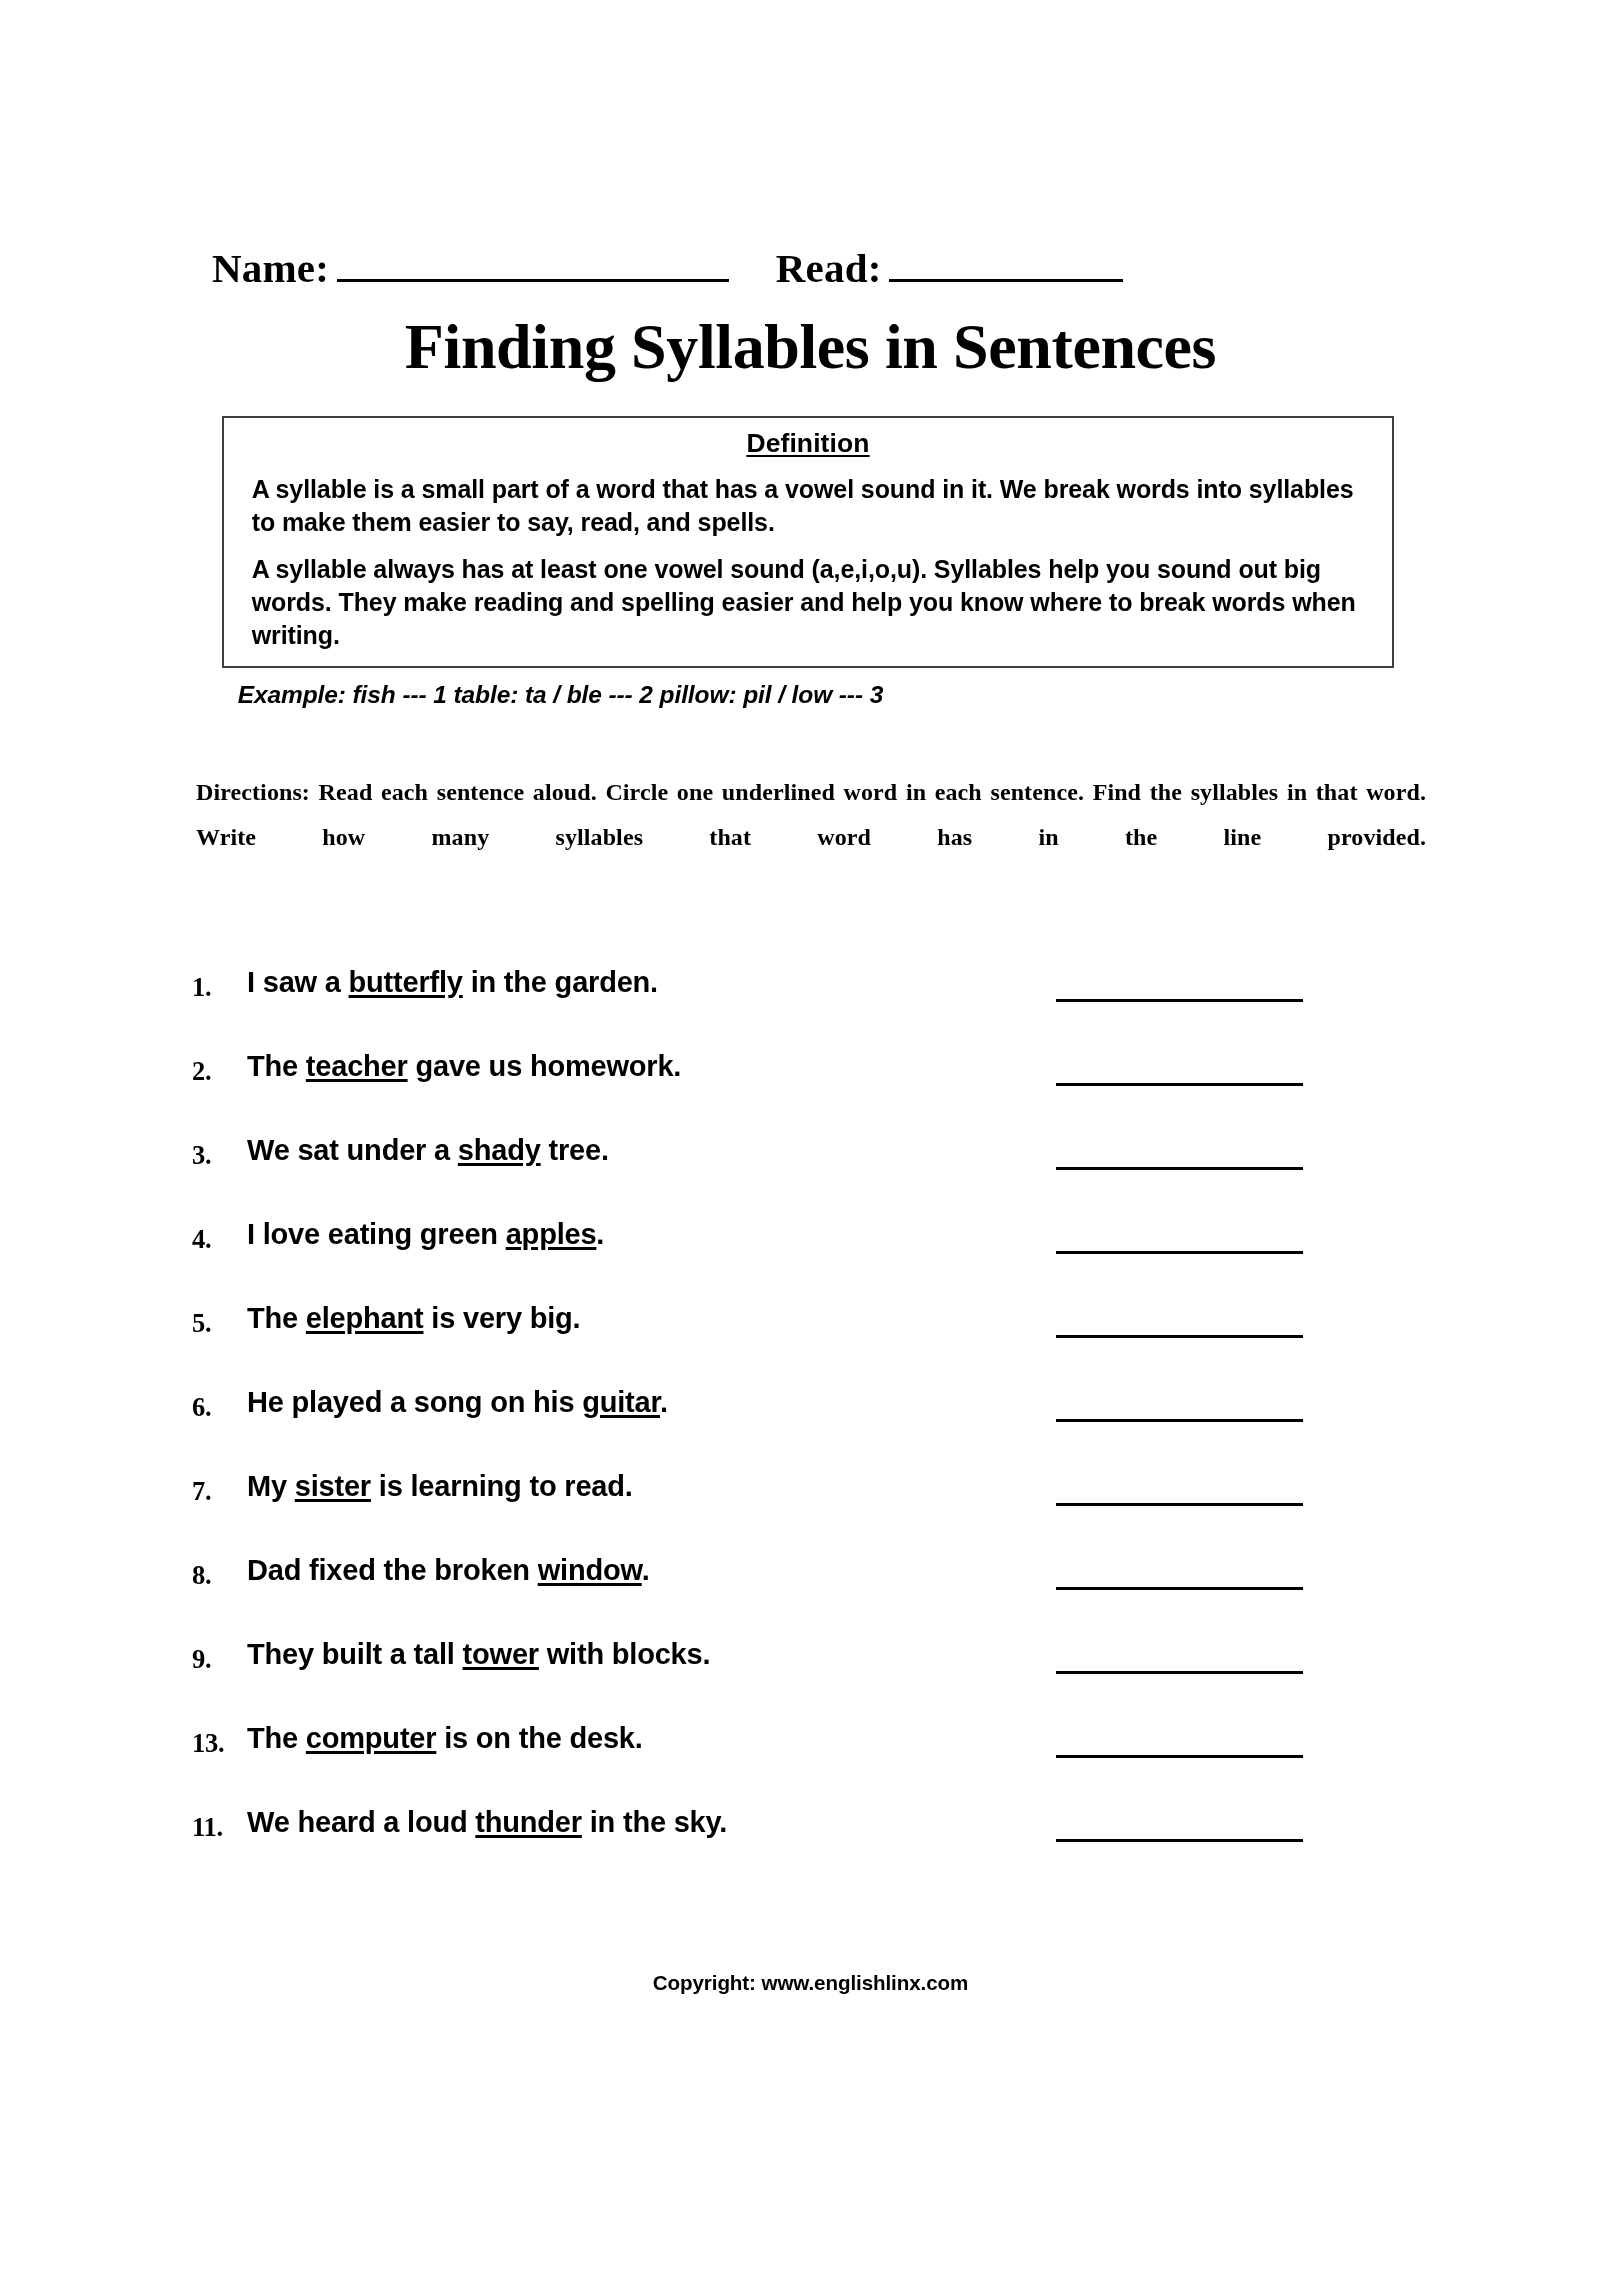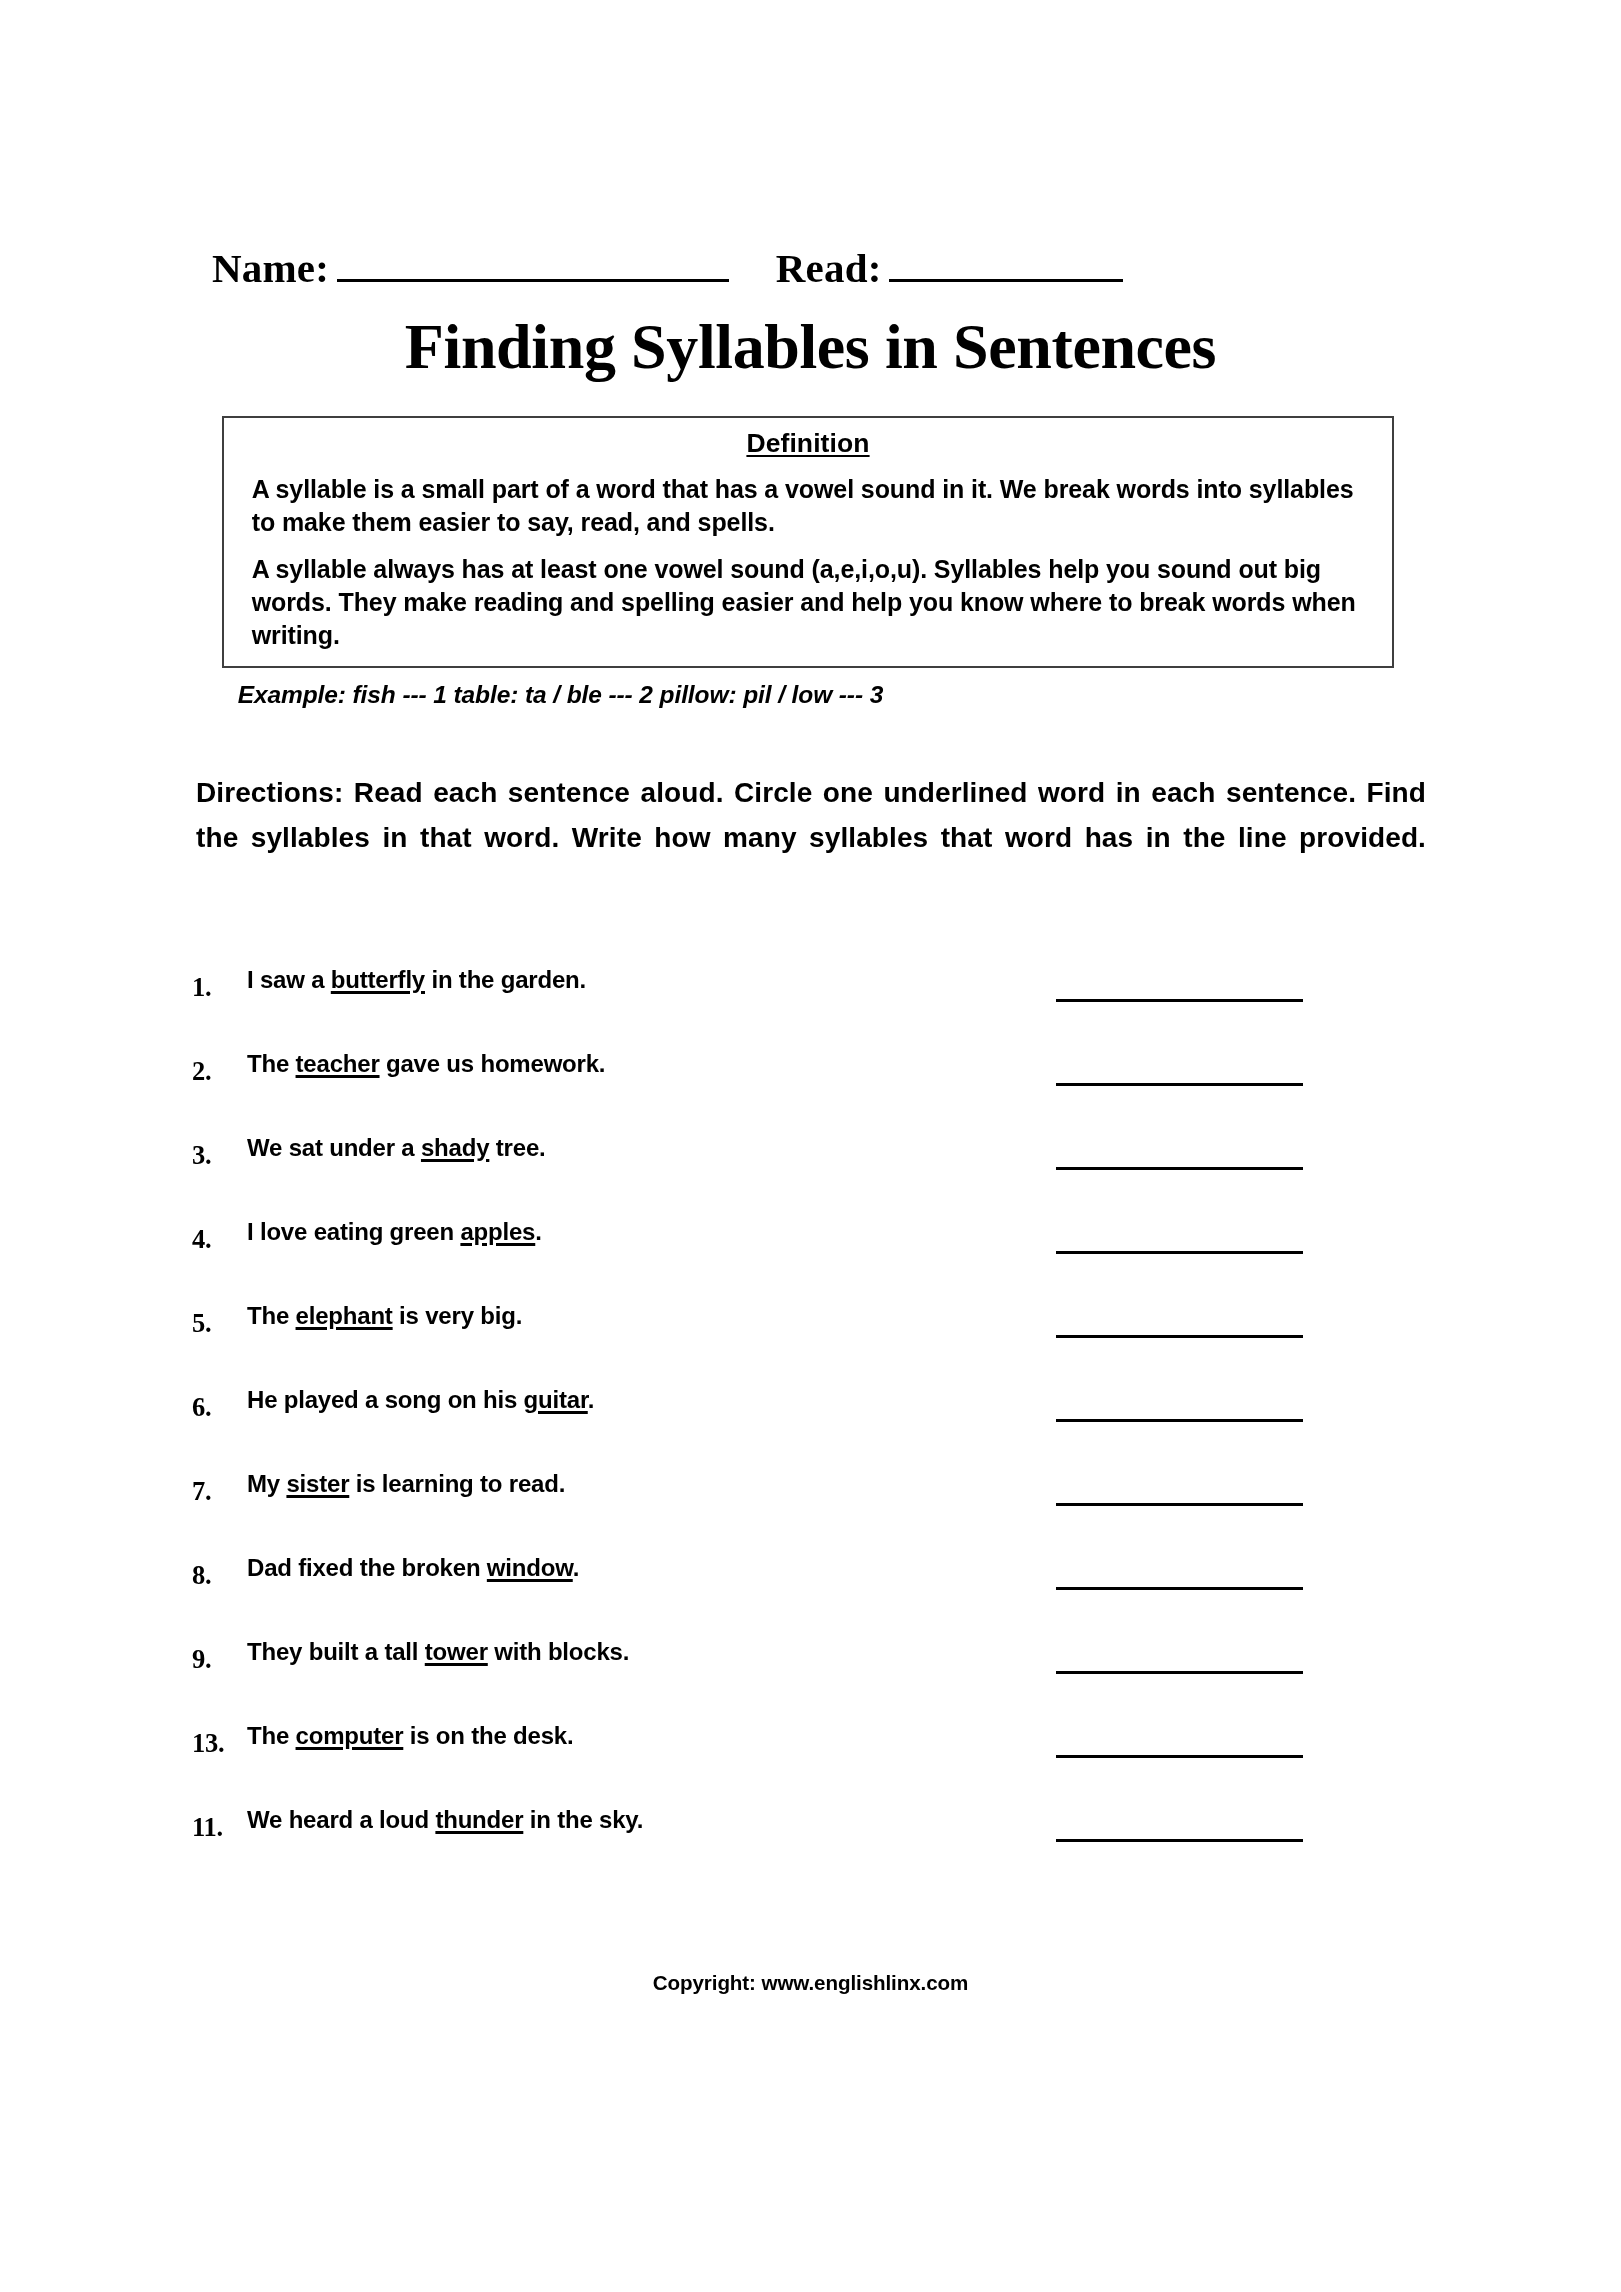--- a/index.html
+++ b/index.html
@@ -107,23 +107,23 @@
     margin-top: 29px;
     letter-spacing: -0.1px;
   }
 
   
   .directions {
     position: absolute;
     left: 196px;
     top: 770px;
     width: 1230px;
-    font-family: Liberation Sans, sans-serif;
-    font-weight: bold;
-    font-size: 28px;
+    font-family: Liberation Serif, serif;
+    font-weight: bold;
+    font-size: 24px;
     line-height: 45px;
     text-align: justify;
     letter-spacing: 0.1px;
   }
   .directions::after {
     content: "";
     display: inline-block;
     width: 100%;
   }
 
@@ -146,21 +146,21 @@
     font-size: 26.5px;
     width: 55px;
     flex: 0 0 55px;
     text-align: left;
     padding-top: 5.9px;
     letter-spacing: -0.3px;
   }
   .q-text {
     font-family: "Liberation Sans", sans-serif;
     font-weight: bold;
-    font-size: 24px;
+    font-size: 29px;
     white-space: nowrap;
     letter-spacing: -0.2px;
     flex: 0 0 auto;
   }
   .q-text u {
     text-decoration: underline;
     text-underline-offset: 3.4px;
     text-decoration-thickness: 2.5px;
   }
   .q-blank {

